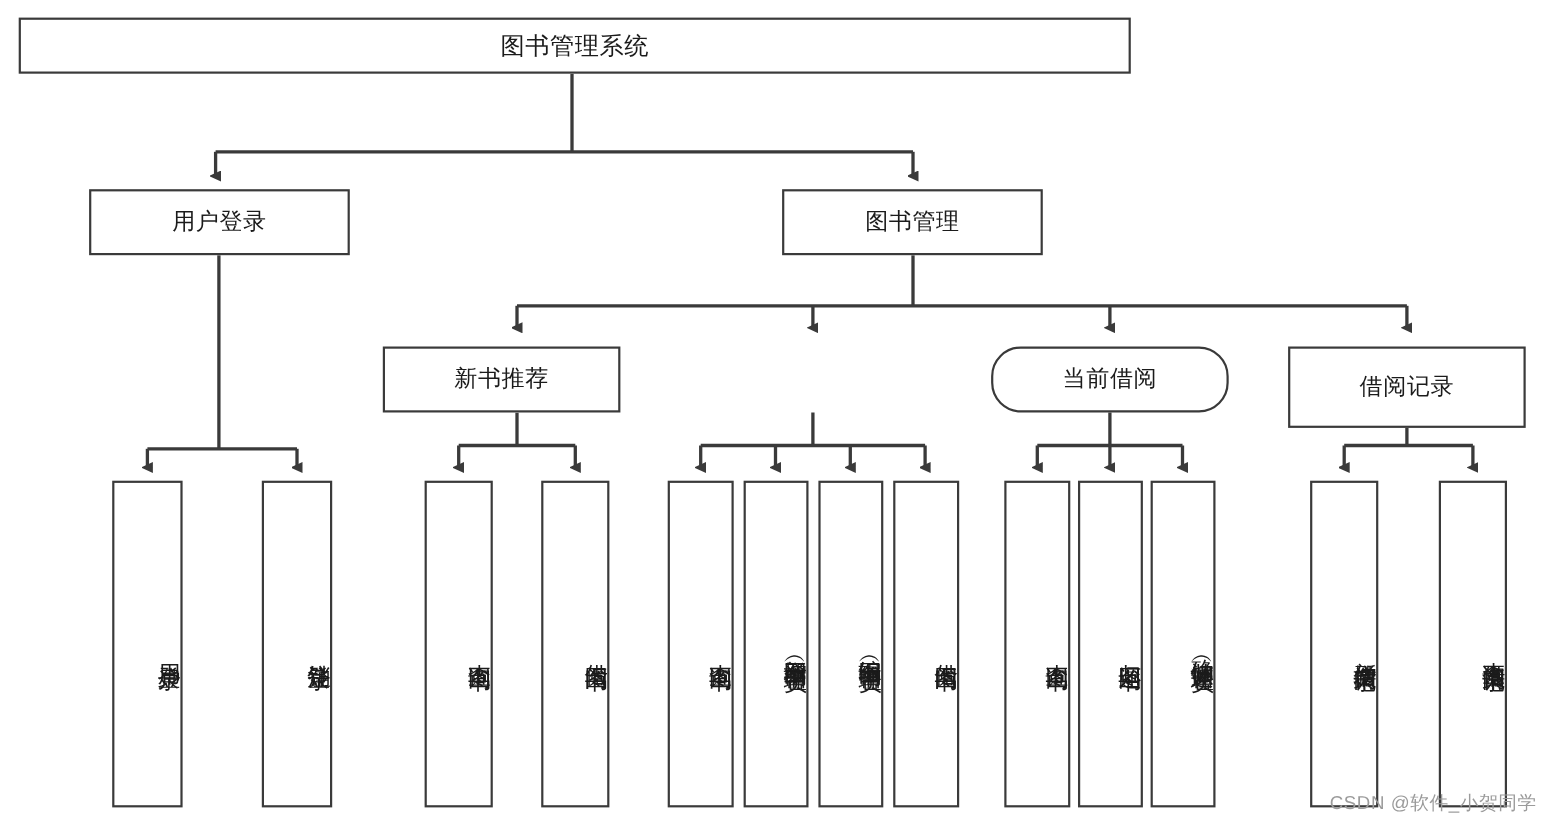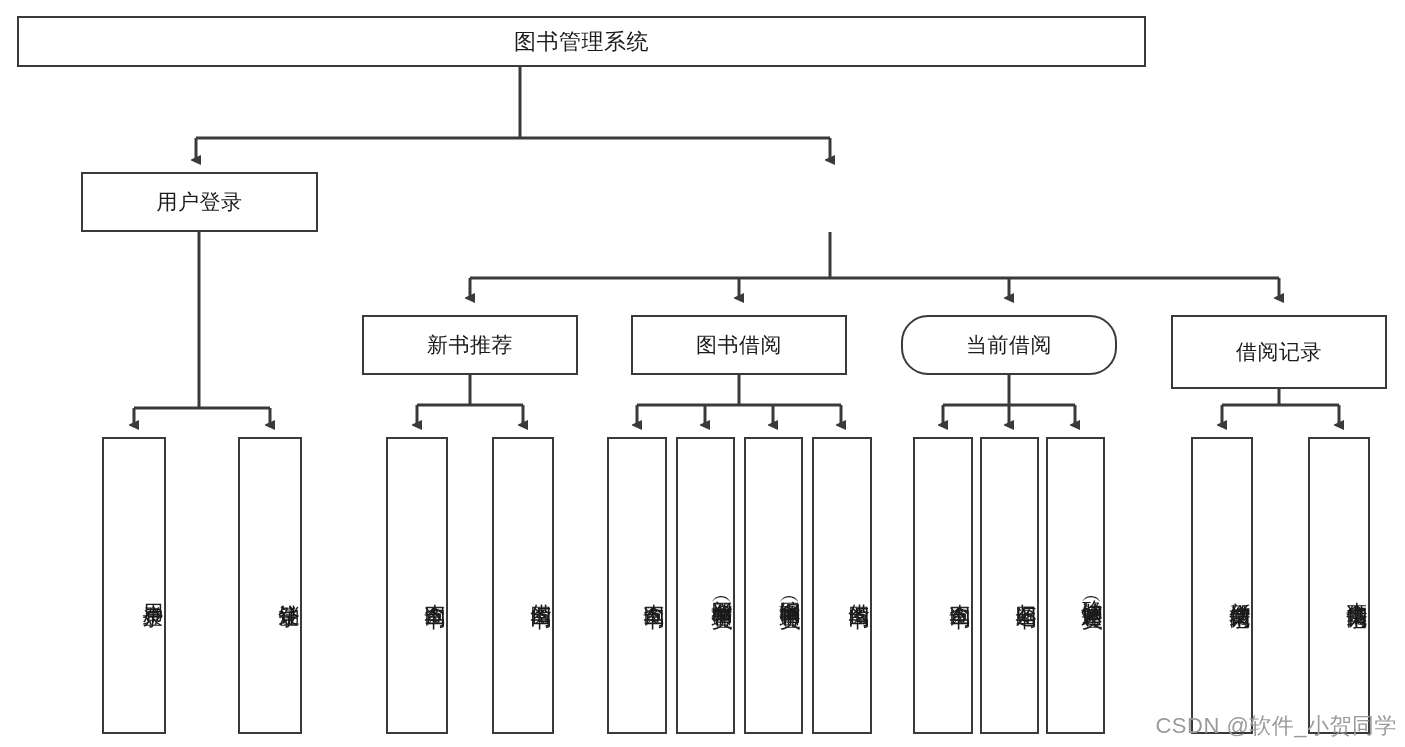--- a/index.html
+++ b/index.html
@@ -48,21 +48,21 @@
   svg#wires {
     position: absolute;
     left: 0; top: 0;
     width: 1405px; height: 747px;
     pointer-events: none;
   }
   #watermark {
     position: absolute;
     right: 8px;
     bottom: 6px;
-    font-size: 22px;
+    font-size: 17px;
     color: #9b9b9b;
     letter-spacing: 0.5px;
     white-space: nowrap;
   }
 </style>
 </head>
 <body>
 
 <div id="canvas">
 
@@ -109,26 +109,26 @@
       <path d="M1009,405 L1009,425" marker-end="url(#arrow)"></path>
       <path d="M1075,405 L1075,425" marker-end="url(#arrow)"></path>
 
       <path d="M1279,375 L1279,405"></path>
       <path d="M1222,405 L1339,405"></path>
       <path d="M1222,405 L1222,425" marker-end="url(#arrow)"></path>
       <path d="M1339,405 L1339,425" marker-end="url(#arrow)"></path>
     </g>
   </svg>
 
-  <div class="node horiz root" style="left:17px; top:16px; width:1129px; height:51px;">图书管理系统</div>
+  <div class="node horiz root" style="left:17px; top:16px; width:1011px; height:51px;">图书管理系统</div>
 
   <div class="node horiz" style="left:81px; top:172px; width:237px; height:60px;">用户登录</div>
+  <div class="node horiz" style="left:711px; top:172px; width:237px; height:60px;">图书管理</div>
 
-  <div class="node horiz" style="left:362px; top:315px; width:216px; height:60px;">新书推荐</div>
-  <div class="node horiz" style="left:631px; top:315px; width:216px; height:60px;">图书借阅</div>
+  <div class="node horiz" style="left:348px; top:315px; width:216px; height:60px;">新书推荐</div>
   <div class="node horiz" style="left:901px; top:315px; width:216px; height:60px;border-radius:27px;">当前借阅</div>
   <div class="node horiz" style="left:1171px; top:315px; width:216px; height:74px;">借阅记录</div>
 
   <div class="node vert" style="left:102px; top:437px; width:64px; height:297px;">
     <span>用户登录</span>
   </div>
   <div class="node vert" style="left:238px; top:437px; width:64px; height:297px;">
     <span>注销登录</span>
   </div>
 

